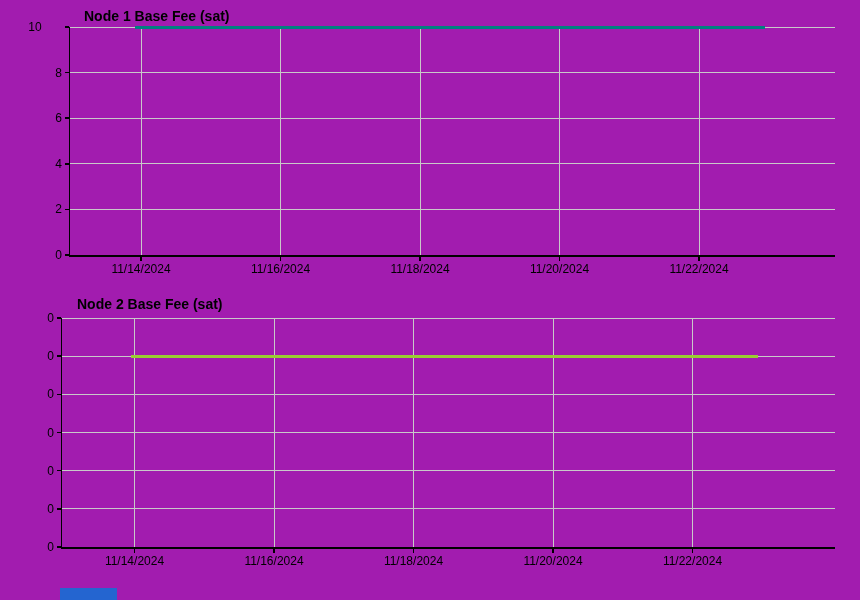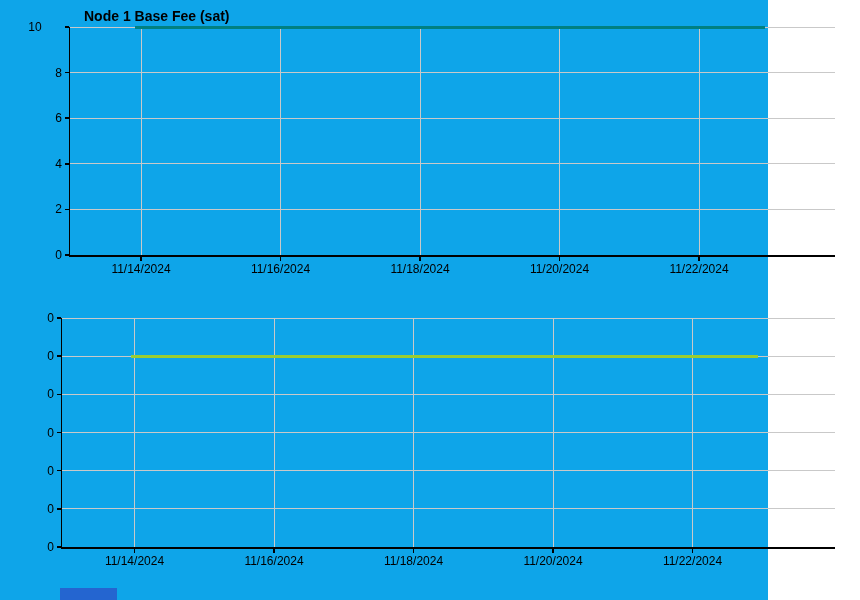--- a/index.html
+++ b/index.html
@@ -1,21 +1,21 @@
 <!DOCTYPE html>
 <html><head>
 <meta charset="utf-8">
 <style>
   html,body{margin:0;padding:0;}
   body{
     width:860px;height:600px;overflow:hidden;background:#ffffff;
     font-family:"Liberation Sans", sans-serif;
     -webkit-font-smoothing:antialiased;
   }
-  #stage{position:relative;width:768px;height:600px;background:#0ea5e9;}
+  #stage{position:relative;width:860px;height:600px;background:#a21caf;}
   .chart{position:absolute;inset:0;}
   .chart-title{
     position:absolute;font-weight:bold;font-size:14px;line-height:16px;
     color:#000;white-space:nowrap;
   }
   .plot{position:absolute;inset:0;}
   .abs{position:absolute;}
   .tick-label{position:absolute;font-size:12px;line-height:14px;color:#000;white-space:nowrap;}
 </style>
 </head>
@@ -58,20 +58,21 @@
         <div class="tick-label" style="position: absolute; left: 370px; top: 262px; width: 100px; text-align: center;">11/18/2024</div>
         <div style="position: absolute; left: 558.75px; top: 256.5px; width: 1.5px; height: 4.5px; background: rgb(0, 0, 0);"></div>
         <div class="tick-label" style="position: absolute; left: 509.5px; top: 262px; width: 100px; text-align: center;">11/20/2024</div>
         <div style="position: absolute; left: 698.25px; top: 256.5px; width: 1.5px; height: 4.5px; background: rgb(0, 0, 0);"></div>
         <div class="tick-label" style="position: absolute; left: 649px; top: 262px; width: 100px; text-align: center;">11/22/2024</div>
         <div style="position: absolute; left: 135px; top: 25.5px; width: 630px; height: 3px; background: rgb(0, 128, 128);"></div>
       </div>
   </div>
 
   <div id="chart-1" class="chart">
+    <div class="chart-title" style="left: 77px; top: 296px;">Node 2 Base Fee (sat)</div>
     <div class="plot">
         <div style="position: absolute; left: 62px; top: 317.5px; width: 773px; height: 1px; background: rgb(201, 201, 201);"></div>
         <div style="position: absolute; left: 62px; top: 355.667px; width: 773px; height: 1px; background: rgb(201, 201, 201);"></div>
         <div style="position: absolute; left: 62px; top: 393.833px; width: 773px; height: 1px; background: rgb(201, 201, 201);"></div>
         <div style="position: absolute; left: 62px; top: 432px; width: 773px; height: 1px; background: rgb(201, 201, 201);"></div>
         <div style="position: absolute; left: 62px; top: 470.167px; width: 773px; height: 1px; background: rgb(201, 201, 201);"></div>
         <div style="position: absolute; left: 62px; top: 508.333px; width: 773px; height: 1px; background: rgb(201, 201, 201);"></div>
         <div style="position: absolute; left: 134px; top: 318px; width: 1px; height: 229px; background: rgb(201, 201, 201);"></div>
         <div style="position: absolute; left: 273.5px; top: 318px; width: 1px; height: 229px; background: rgb(201, 201, 201);"></div>
         <div style="position: absolute; left: 413px; top: 318px; width: 1px; height: 229px; background: rgb(201, 201, 201);"></div>

